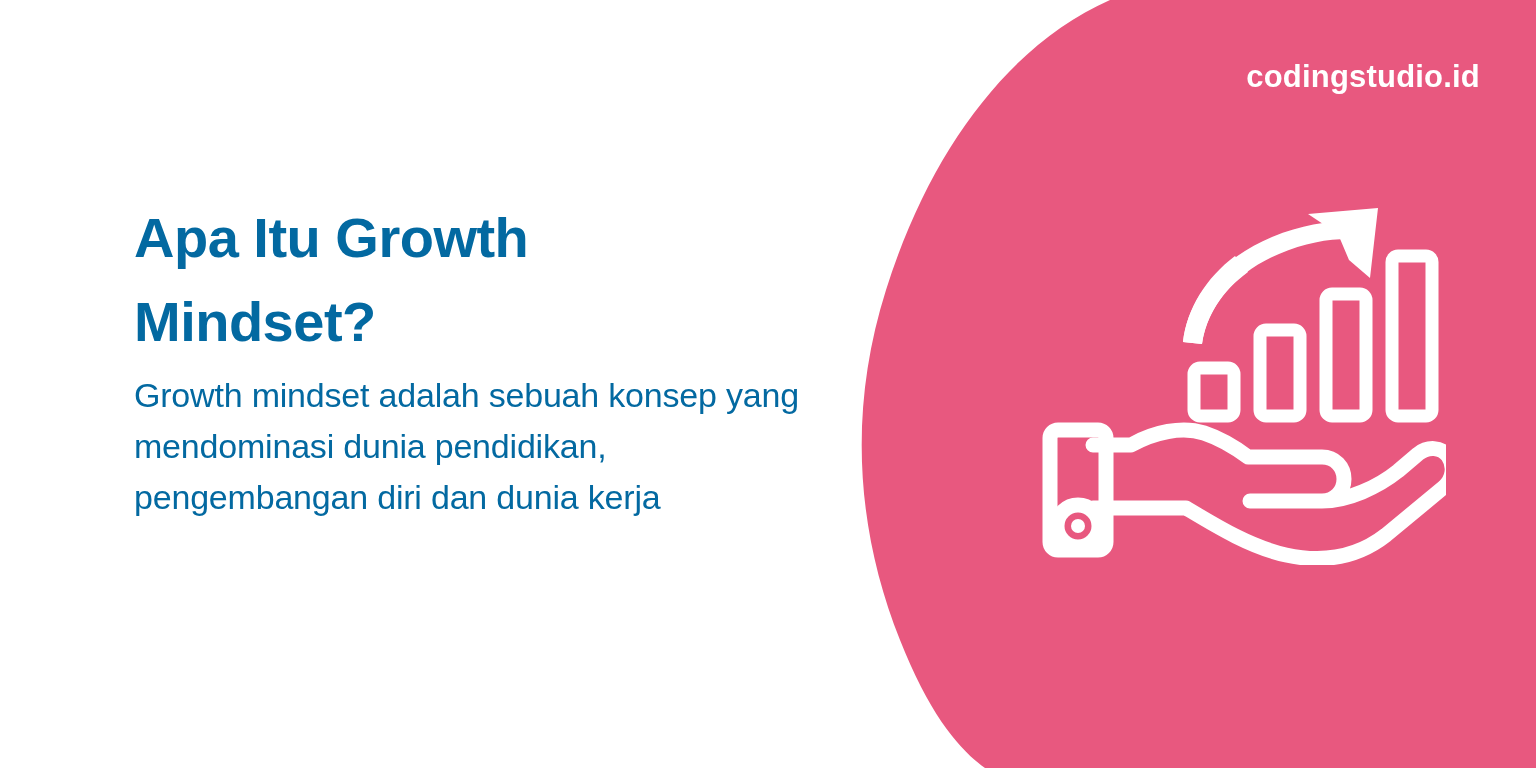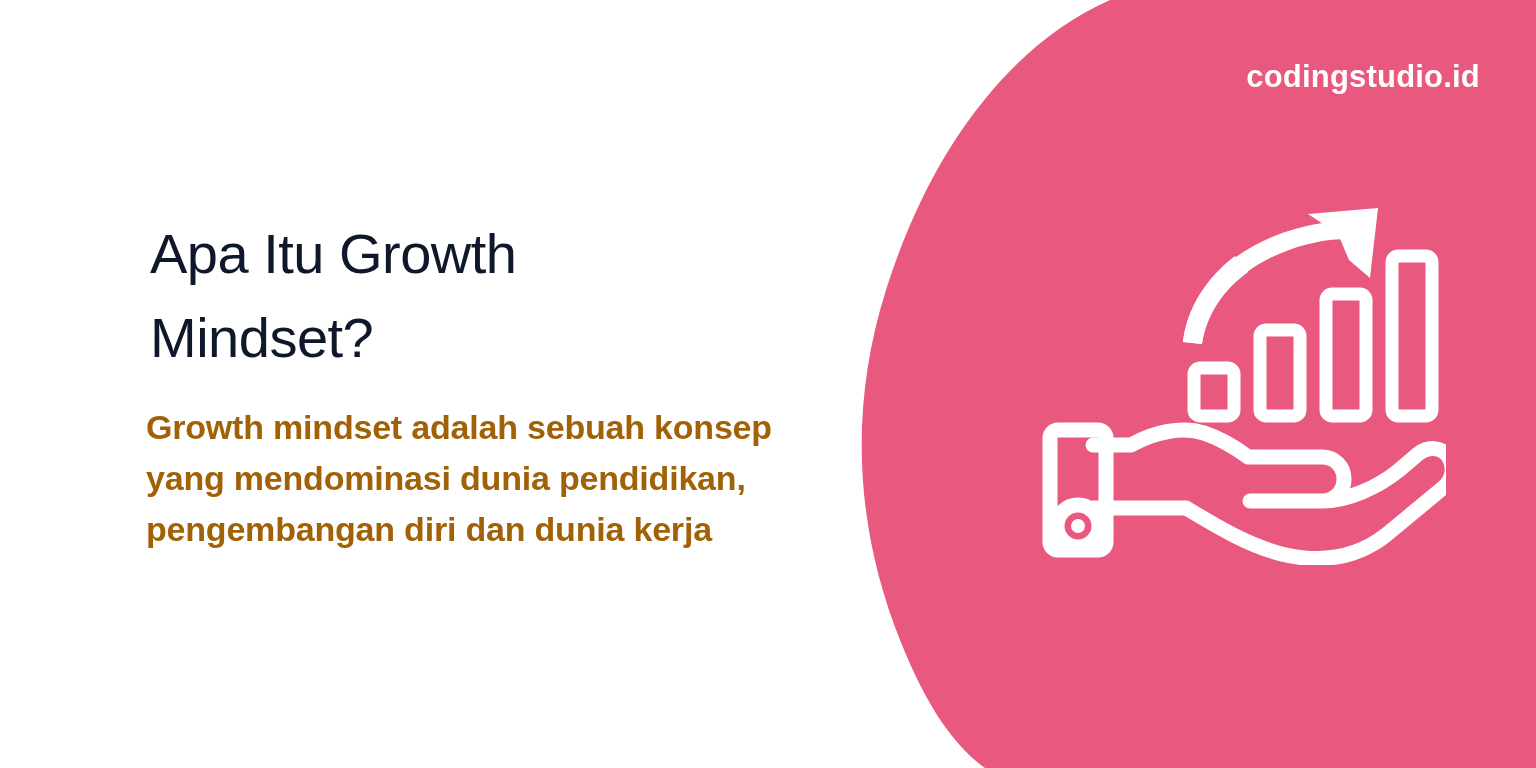--- a/index.html
+++ b/index.html
@@ -26,36 +26,36 @@
     pointer-events: none;
   }
   
   #text-column {
     position: absolute;
     left: 134px;
     top: 196px;
     width: 700px;
   }
   #headline {
-    margin: 16px;
+    margin: 0;
     font-size: 56px;
     line-height: 84px;
-    font-weight: 400;
+    font-weight: 700;
     letter-spacing: -0.5px;
-    color: #0f172a;
+    color: #0369a1;
     max-width: 520px;
   }
   #subheadline {
-    margin: 12px;
+    margin: 0;
     padding-top: 6px;
     font-size: 34px;
     line-height: 51px;
-    font-weight: 700;
+    font-weight: 400;
     letter-spacing: -0.2px;
-    color: #a16207;
+    color: #0369a1;
     max-width: 690px;
   }
   
   #brand {
     position: absolute;
     right: 56px;
     top: 58px;
     font-size: 31px;
     line-height: 38px;
     font-weight: 700;

